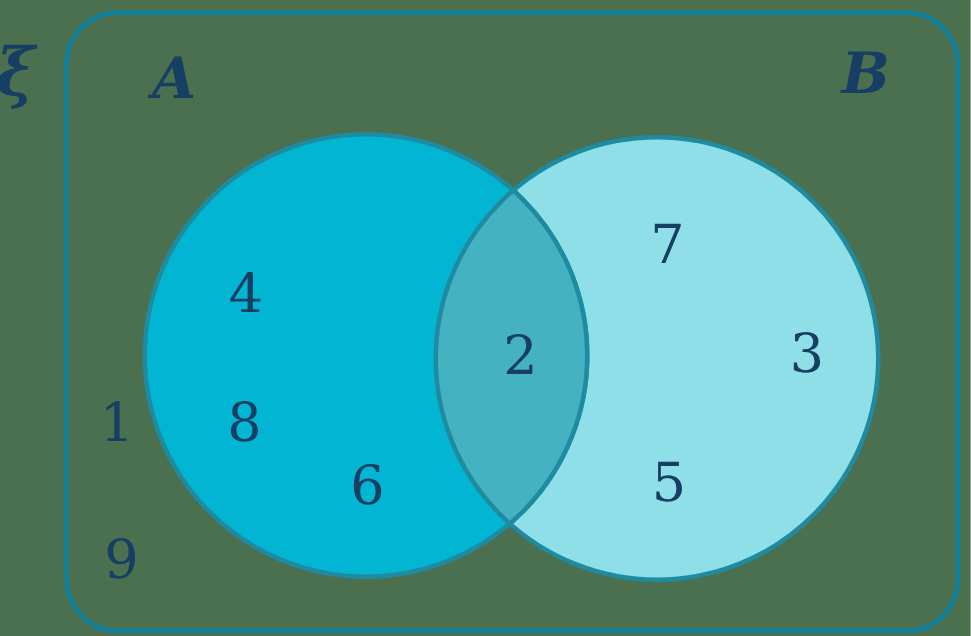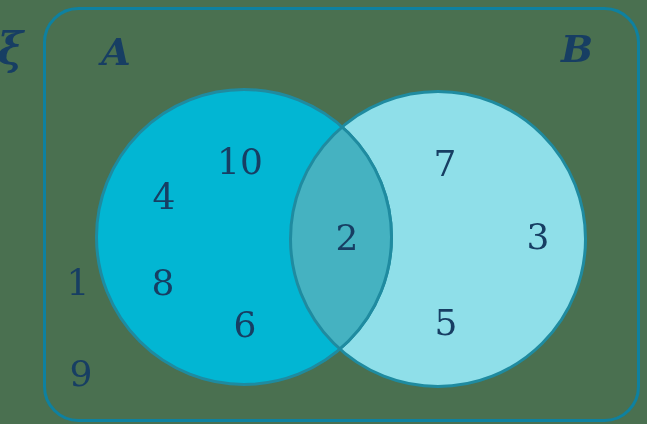--- a/index.html
+++ b/index.html
@@ -69,21 +69,20 @@
       <circle cx="244" cy="237" r="147.5" fill="none" stroke-width="3" stroke="#1f8ba0"></circle>
     </g>
   </svg>
 
   <span class="lbl xi" style="left:10px; top:49px;">ξ</span>
 
   <span class="lbl setlbl" style="left:116px; top:52px;">A</span>
 
   <span class="lbl setlbl" style="left:577px; top:49px;">B</span>
 
-  <span class="lbl num" style="left:240px; top:162px;">10</span>
   <span class="lbl num" style="left:164px; top:197px;">4</span>
   <span class="lbl num" style="left:163px; top:283px;">8</span>
   <span class="lbl num" style="left:245px; top:325px;">6</span>
 
   <span class="lbl num" style="left:347px; top:238px;">2</span>
 
   <span class="lbl num" style="left:445px; top:164px;">7</span>
   <span class="lbl num" style="left:538px; top:237px;">3</span>
   <span class="lbl num" style="left:446px; top:323px;">5</span>
 

